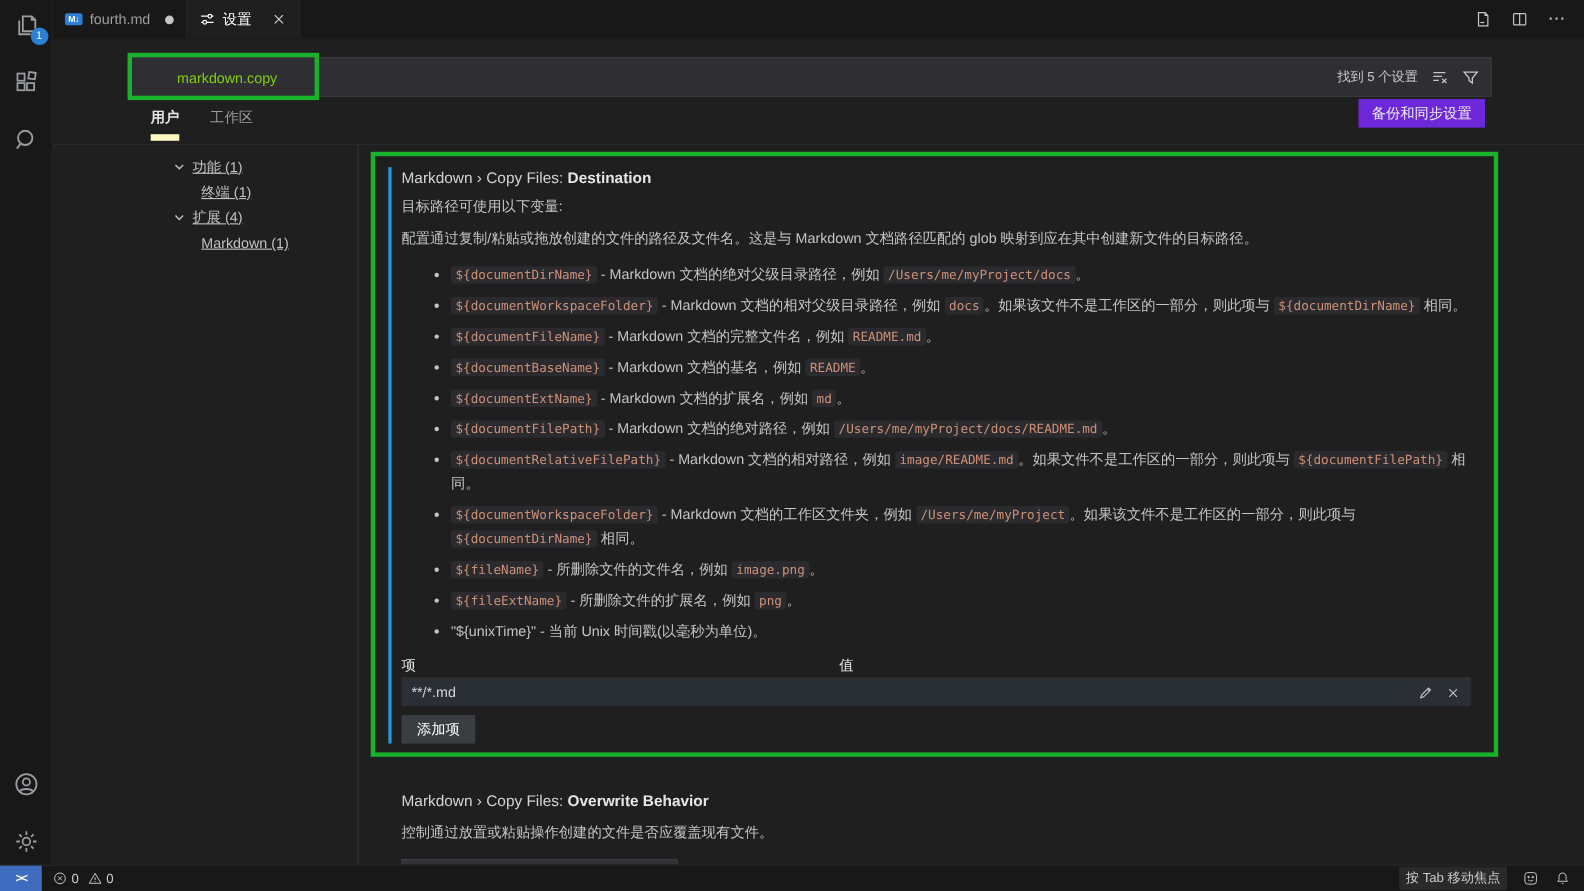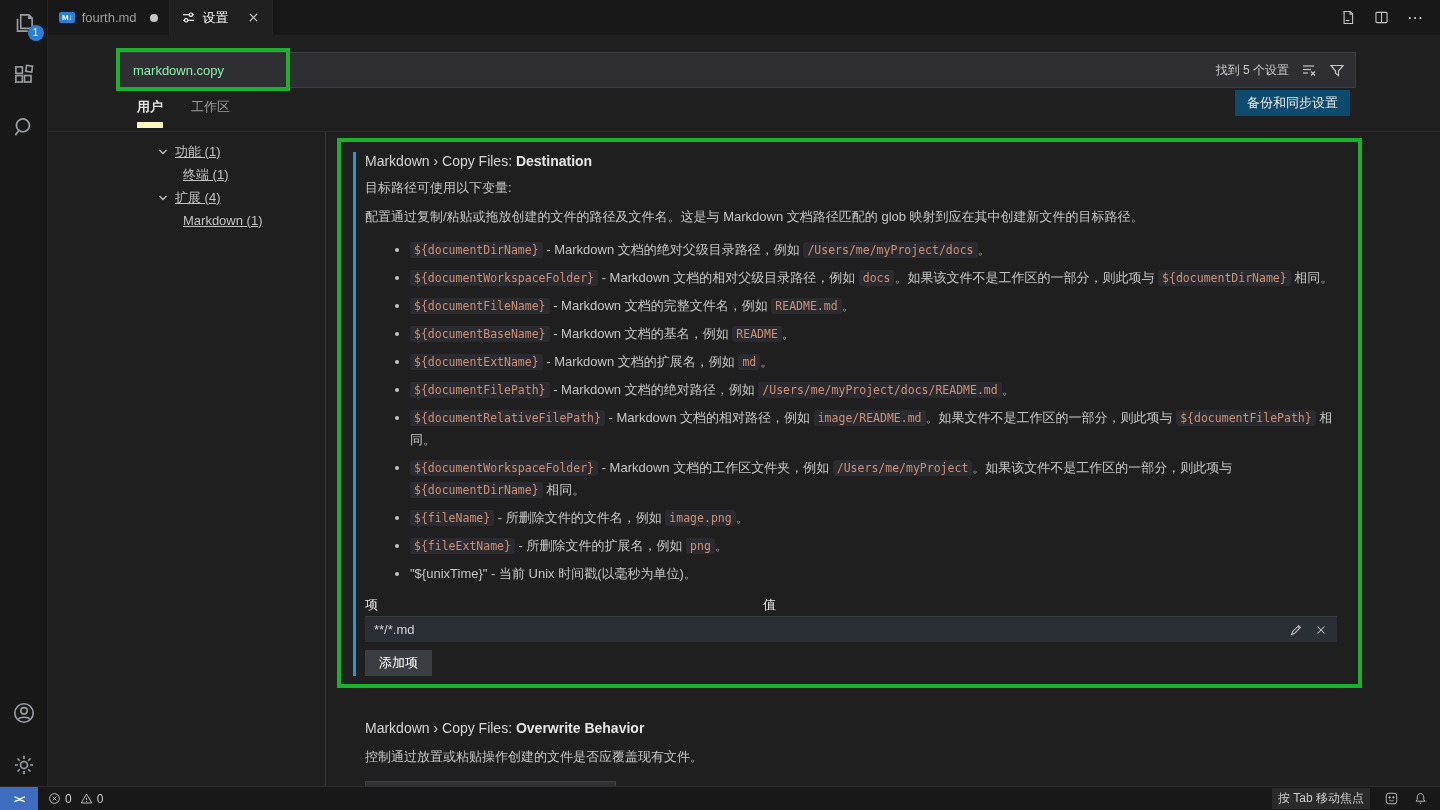--- a/index.html
+++ b/index.html
@@ -51,32 +51,32 @@
   .more-glyph { font-size:16px; letter-spacing:1px; line-height:10px; cursor:pointer; }
 
   
   .settings-body { position:relative; flex:1; background:#1f1f1f; overflow:hidden; }
 
   .search-input {
     position:absolute; left:68px; top:16px; width:1240px; height:36px;
     background:#2f2f33; border:1px solid #3c3c41;
     display:flex; align-items:center; cursor:text;
   }
-  .search-text { padding-left:16px; font-size:13px; color:#86efac; }
+  .search-text { padding-left:44px; font-size:13px; color:#84cc16; }
   .search-right { margin-left:auto; display:flex; align-items:center; gap:12px; padding-right:10px; }
   .results-count { font-size:12px; color:#cccccc; }
   .search-right svg { width:16px; height:16px; color:#c5c5c5; cursor:pointer; }
 
   .scope-tabs { position:absolute; left:89px; top:62px; display:flex; gap:28px; font-size:13px; }
   .scope-tab { padding-bottom:6px; color:#9d9d9d; cursor:pointer; }
   .scope-tab.active { color:#e7e7e7; font-weight:bold; border-bottom:6px solid #fef9c3; }
 
   .sync-btn {
     position:absolute; right:90px; top:54px; height:26px; padding:0 12px;
-    background:#0c4a6e; border:none; color:#eeeeee; font-size:13px;
+    background:#6d28d9; border:none; color:#eeeeee; font-size:13px;
     font-family:inherit; cursor:pointer;
   }
   .header-border { position:absolute; left:0; right:0; top:95px; height:1px; background:#2b2b2b; }
 
   .content { position:absolute; left:0; right:0; top:96px; bottom:0; display:flex; overflow:hidden; }
 
   
   .toc { width:277px; padding-top:8px; font-size:13px; color:#c2c2c2; flex-shrink:0; }
   .toc-row { height:23px; display:flex; align-items:center; padding-left:109px; cursor:pointer;text-decoration:underline; }
   .toc-row.indent { padding-left:135px; }

